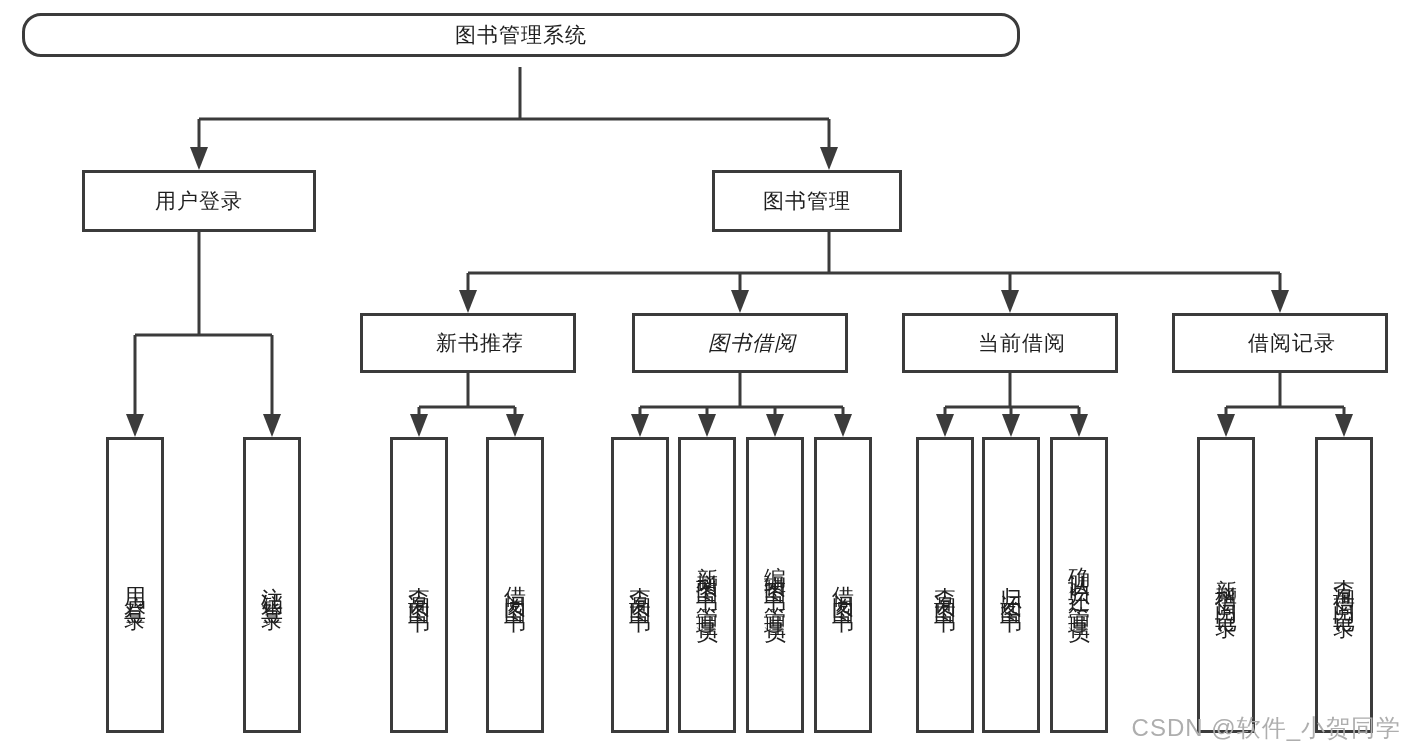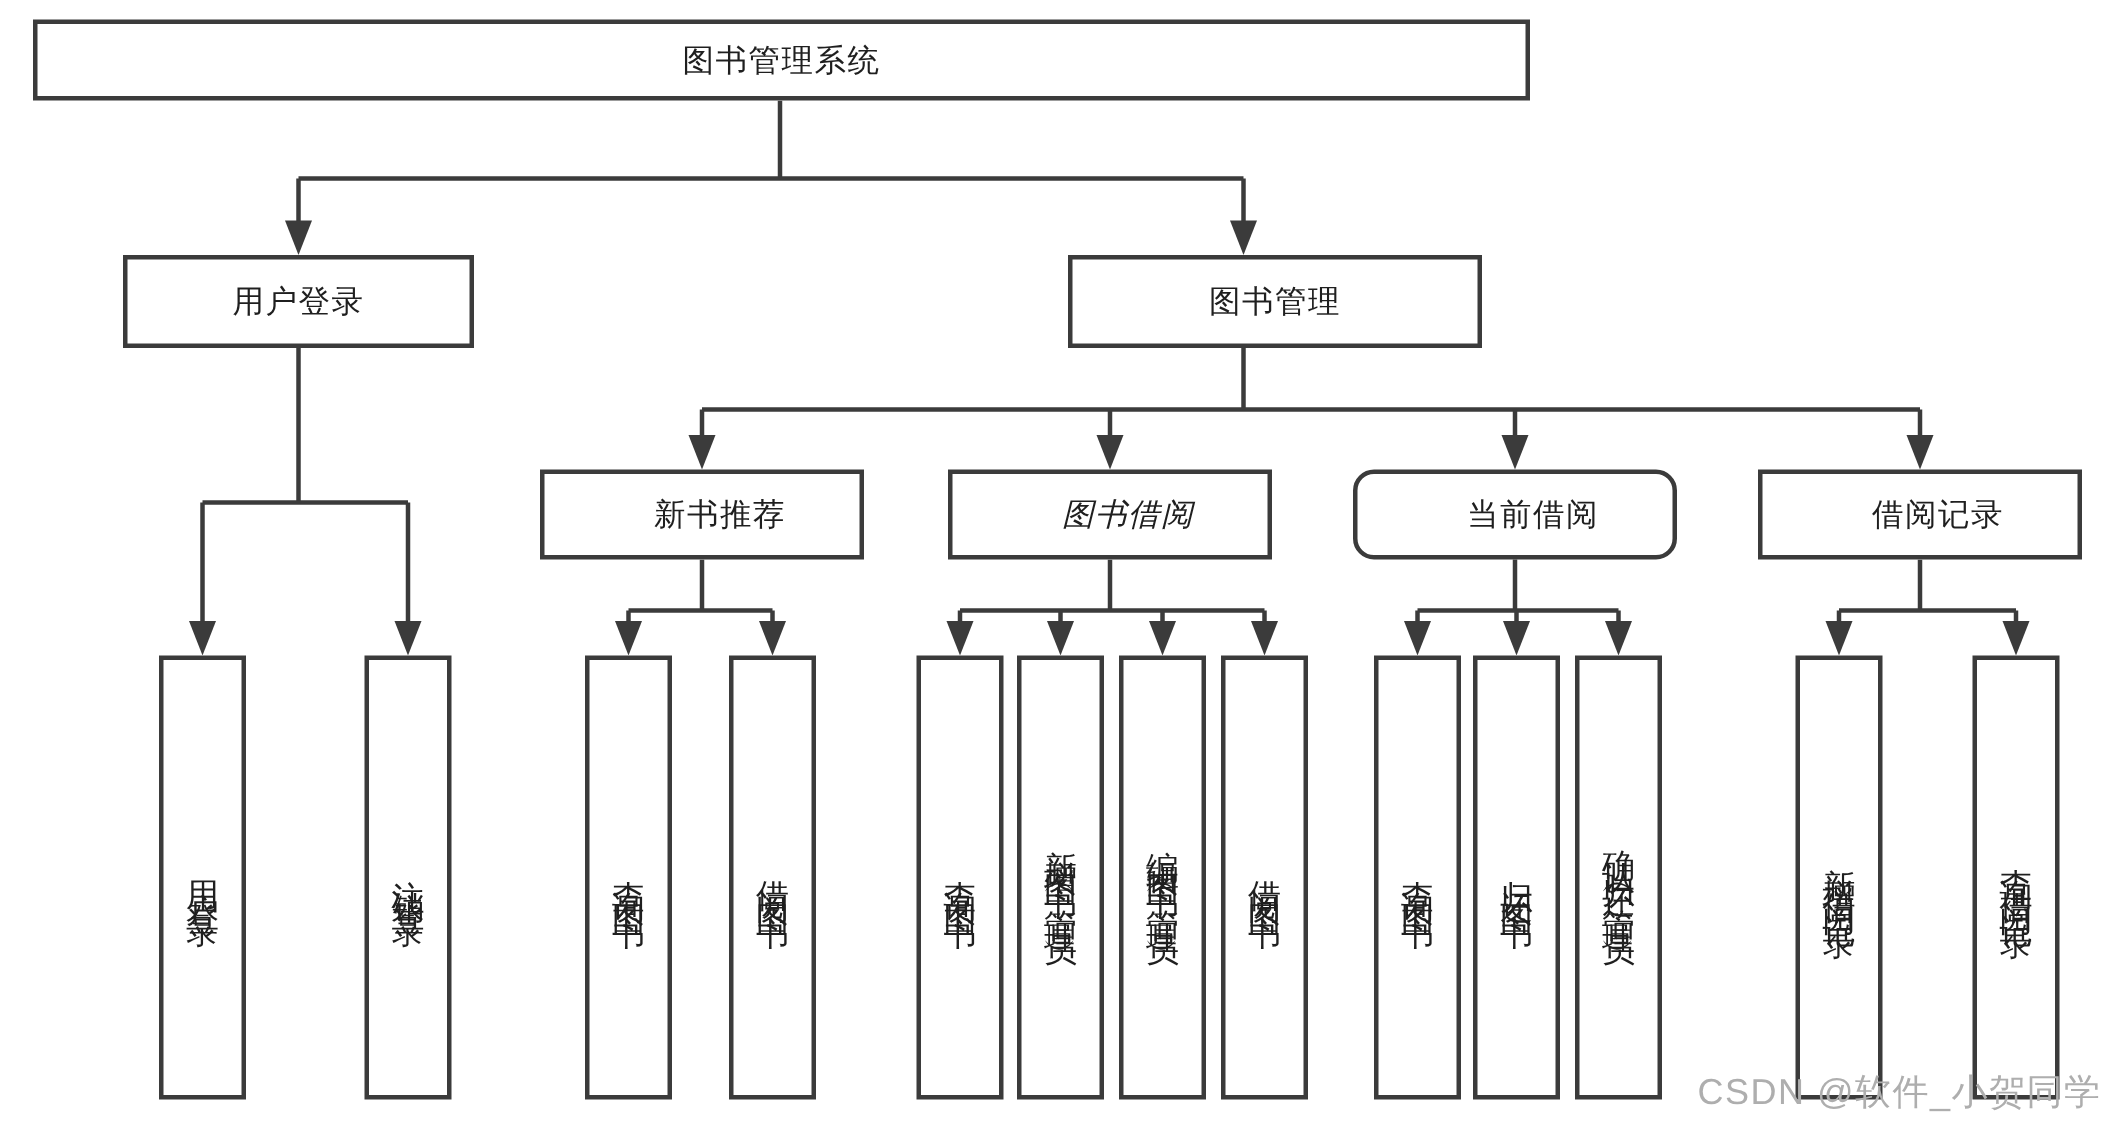--- a/index.html
+++ b/index.html
@@ -22,25 +22,25 @@
     position:absolute;
     box-sizing:border-box;
     border:3px solid var(--line);
     background:#ffffff;
     display:flex;align-items:center;justify-content:center;
     color:var(--text);
     font-size:21px;
     letter-spacing:1px;
     z-index:1;
   }
-  .node-root   {left:22px;  top:13px;  width:998px; height:54px;}
+  .node-root   {left:22px;  top:13px;  width:998px; height:44px;border-radius:19px;}
   .node-lv2-a  {left:82px;  top:170px; width:234px; height:62px;}
-  .node-lv2-b  {left:712px; top:170px; width:276px; height:62px;}
+  .node-lv2-b  {left:712px; top:170px; width:190px; height:62px;}
   .node-lv3    {top:313px;  width:216px;height:60px;padding-left:24px;}
-  .lv3-0{left:360px;} .lv3-1{left:632px;font-style:italic;} .lv3-2{left:902px;border-radius:14px;} .lv3-3{left:1172px;}
+  .lv3-0{left:360px;} .lv3-1{left:632px;font-style:italic;} .lv3-2{left:902px;} .lv3-3{left:1172px;}
   .leaf{
     position:absolute;
     top:437px;width:58px;height:296px;
     box-sizing:border-box;
     border:3px solid var(--line);
     background:#ffffff;
     display:flex;align-items:center;justify-content:center;
     z-index:1;
   }
   .leaf span{

